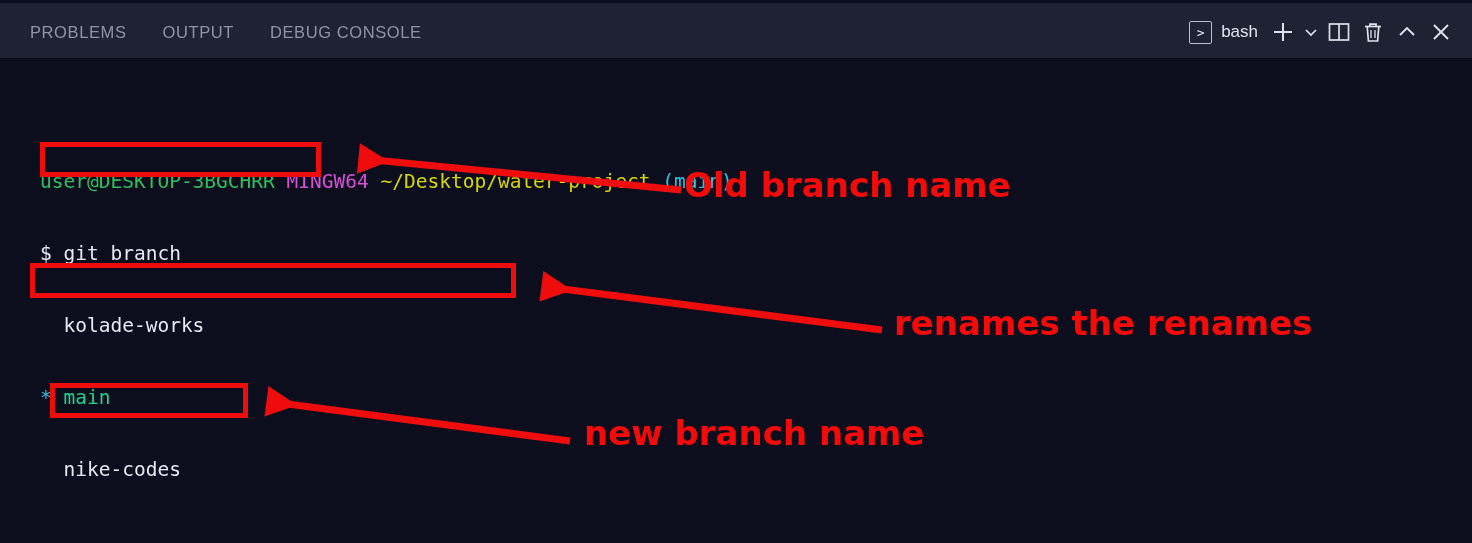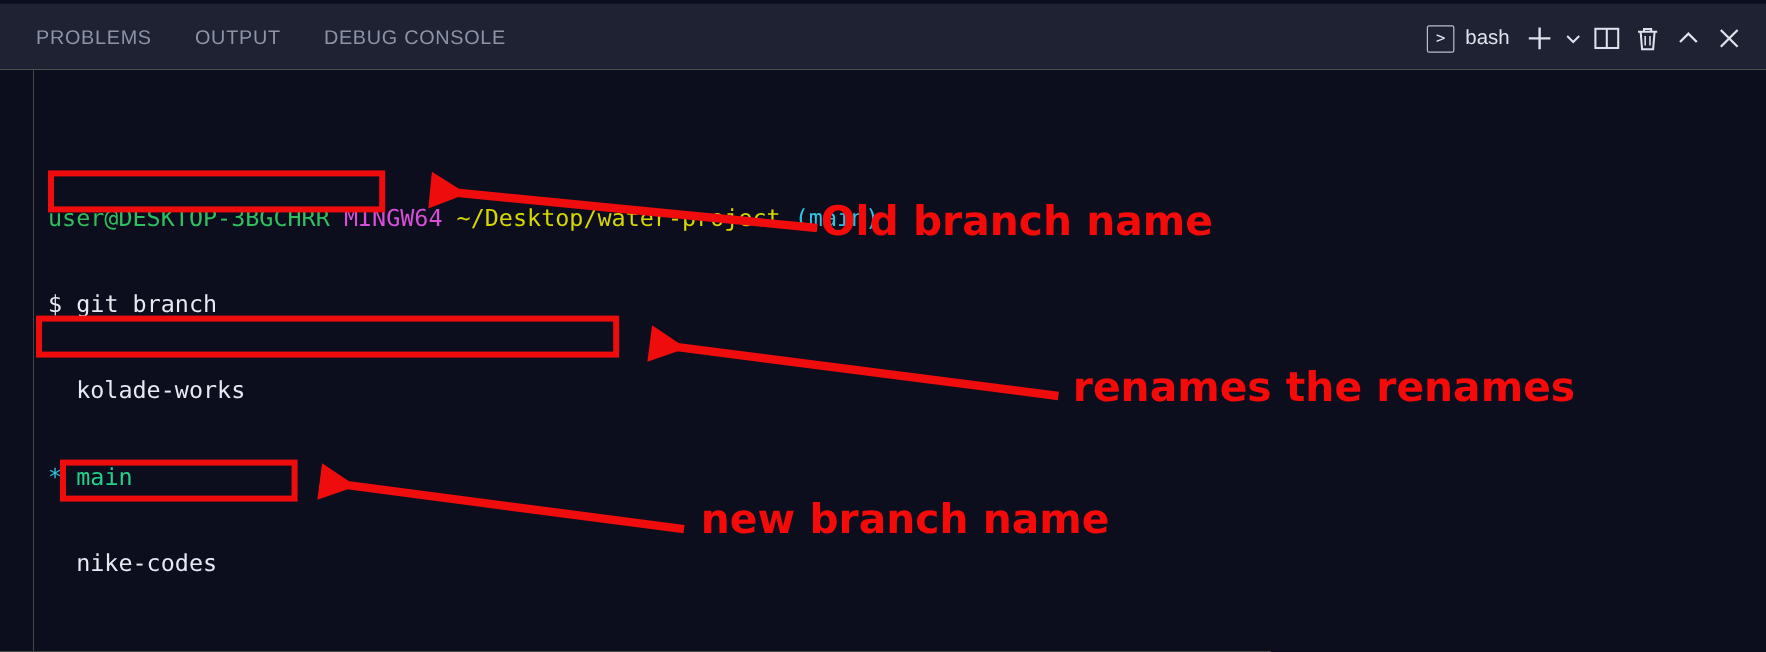--- a/index.html
+++ b/index.html
@@ -4,21 +4,21 @@
 <style>
   html, body {
     margin: 0;
     padding: 0;
     background: #0c0e1e;
   }
   #app {
     position: relative;
     width: 1472px;
     height: 543px;
-    background: #fef9c3;
+    background: #000000;
     overflow: hidden;
     font-family: "DejaVu Sans", sans-serif;
   }
 
   
   .panel-header {
     position: absolute;
     left: 0; top: 0;
     width: 1472px;
     height: 58px;

